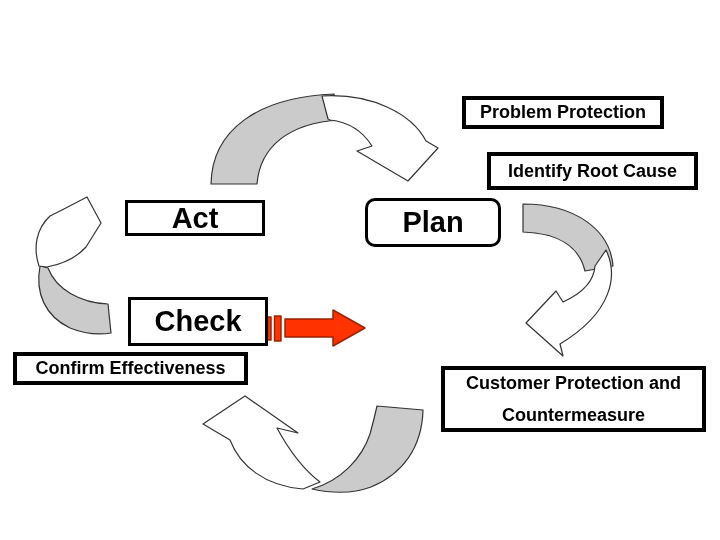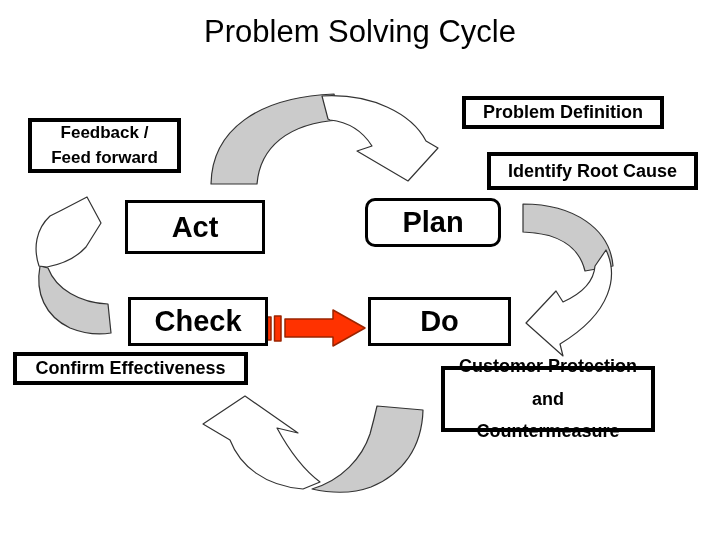--- a/index.html
+++ b/index.html
@@ -19,36 +19,35 @@
     position:absolute;background:#ffffff;border:3px solid #000;
     display:flex;align-items:center;justify-content:center;
     text-align:center;font-weight:bold;box-sizing:border-box;
   }
   .cycle-box{font-size:29px;}
   .note-box{font-size:18px;border-width:4px;white-space:pre-line;line-height:1.45;}
   .note-feedback{font-size:17px;}
   .note-customer{line-height:1.8;}
   .box span{display:block;width:100%;}
   
-  #box-act{left:125px;top:200px;width:140px;height:54px;text-align:center;}
+  #box-act{left:125px;top:200px;width:140px;height:36px;text-align:center;}
   #box-plan{left:365px;top:198px;width:136px;height:49px;border-radius:10px;}
   #box-check{left:128px;top:297px;width:140px;height:49px;}
   #box-do{left:368px;top:297px;width:143px;height:49px;}
   #box-feedback{left:28px;top:118px;width:153px;height:55px;}
   #box-problem{left:462px;top:96px;width:202px;height:33px;}
   #box-rootcause{left:487px;top:152px;width:211px;height:38px;}
   #box-confirm{left:13px;top:352px;width:235px;height:33px;}
-  #box-customer{left:441px;top:366px;width:214px;height:66px;}
+  #box-customer{left:441px;top:366px;width:265px;height:66px;}
 </style>
 </head>
 <body>
 
 <div class="slide">
 
-  <h1 class="title">Problem Solving Cycle</h1>
 
   <svg class="arrows" width="720" height="540" viewBox="0 0 720 540">
 
     <g>
       <path class="band tail" d="M 211 184 C 212 130 258 97 334 94 L 340 120 C 287 123 260 148 257 184 Z" fill="#cbcbcb"></path>
       <path class="band head" d="M 322 96 C 372 93 412 114 426 141 L 438 148 L 408 181 L 357 151 L 372 146 C 362 130 348 122 330 120 L 328 119 Z"></path>
     </g>
 
     <g>
       <path class="band tail" d="M 523 204 C 574 204 610 229 613 266 L 585 271 C 579 246 557 233 523 232 Z" fill="#cbcbcb"></path>
@@ -74,30 +73,23 @@
 
   <div class="box cycle-box" id="box-act">
     <span>Act</span>
   </div>
   <div class="box cycle-box" id="box-plan">
     <span>Plan</span>
   </div>
   <div class="box cycle-box" id="box-check">
     <span>Check</span>
   </div>
-  <div class="box cycle-box" id="box-do">
-    <span>Do</span>
-  </div>
 
-  <div class="box note-box note-feedback" id="box-feedback">
-    <span>Feedback /
-Feed forward</span>
-  </div>
   <div class="box note-box" id="box-problem">
-    <span>Problem Definition</span>
+    <span>Problem Protection</span>
   </div>
   <div class="box note-box" id="box-rootcause">
     <span>Identify Root Cause</span>
   </div>
   <div class="box note-box" id="box-confirm">
     <span>Confirm Effectiveness</span>
   </div>
   <div class="box note-box note-customer" id="box-customer">
     <span>Customer Protection and
 Countermeasure</span>

